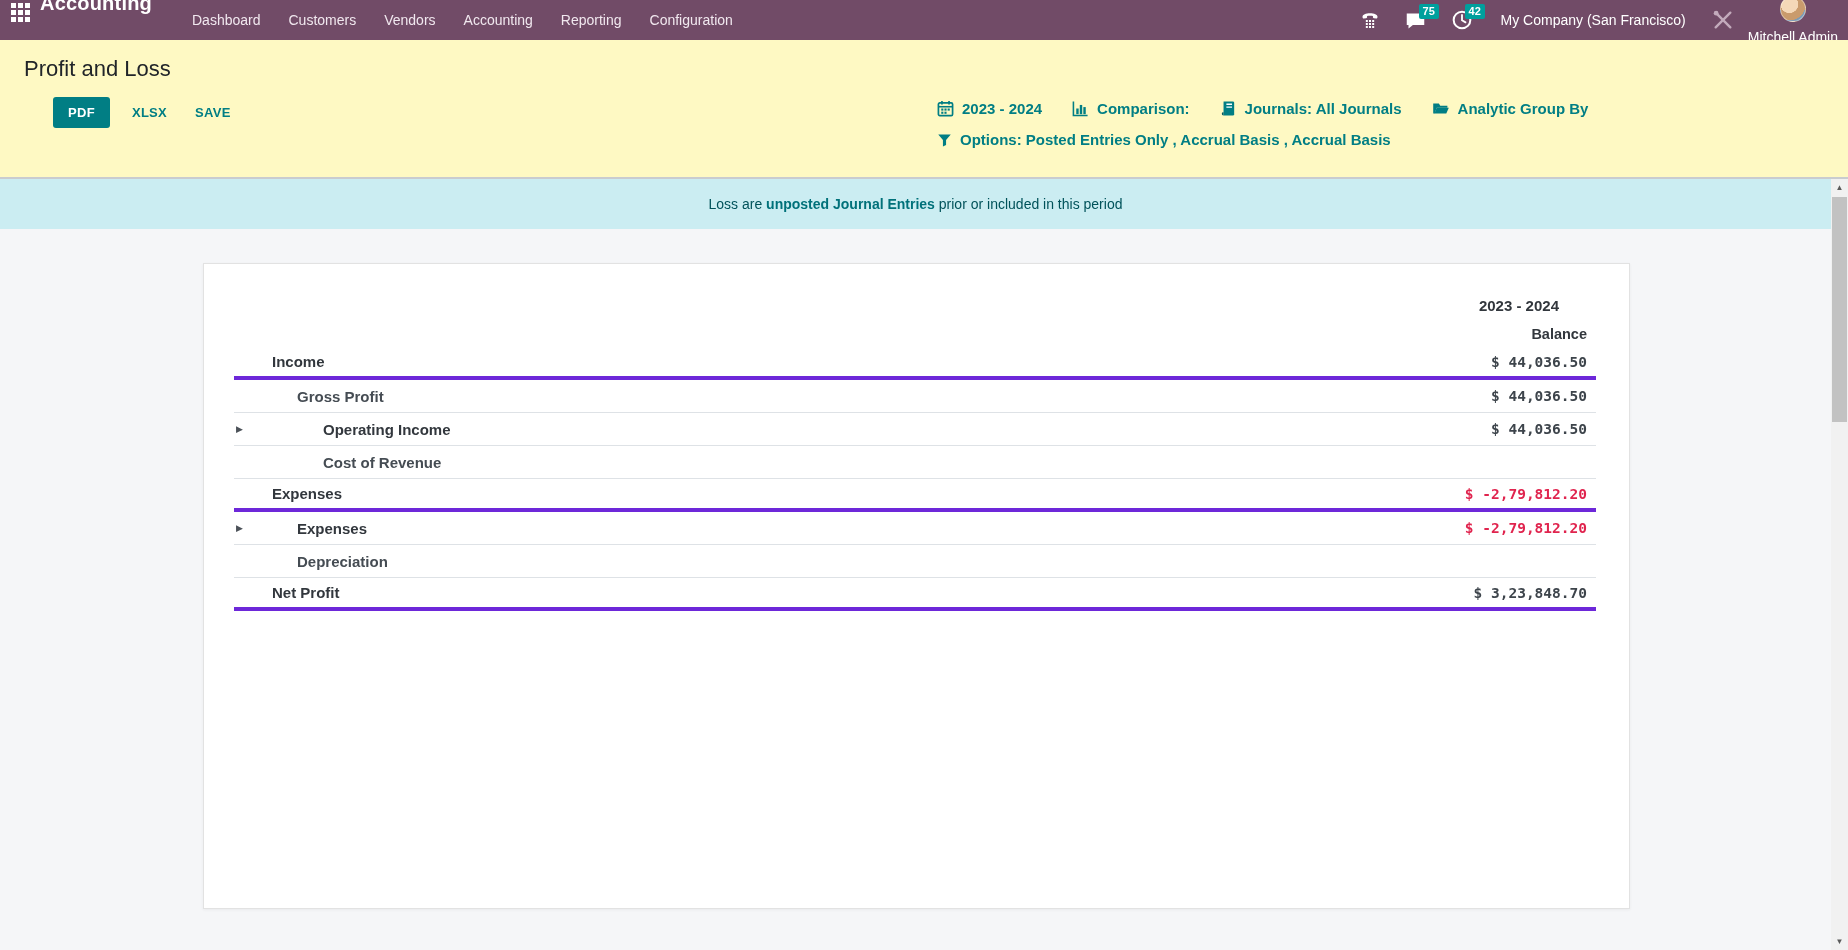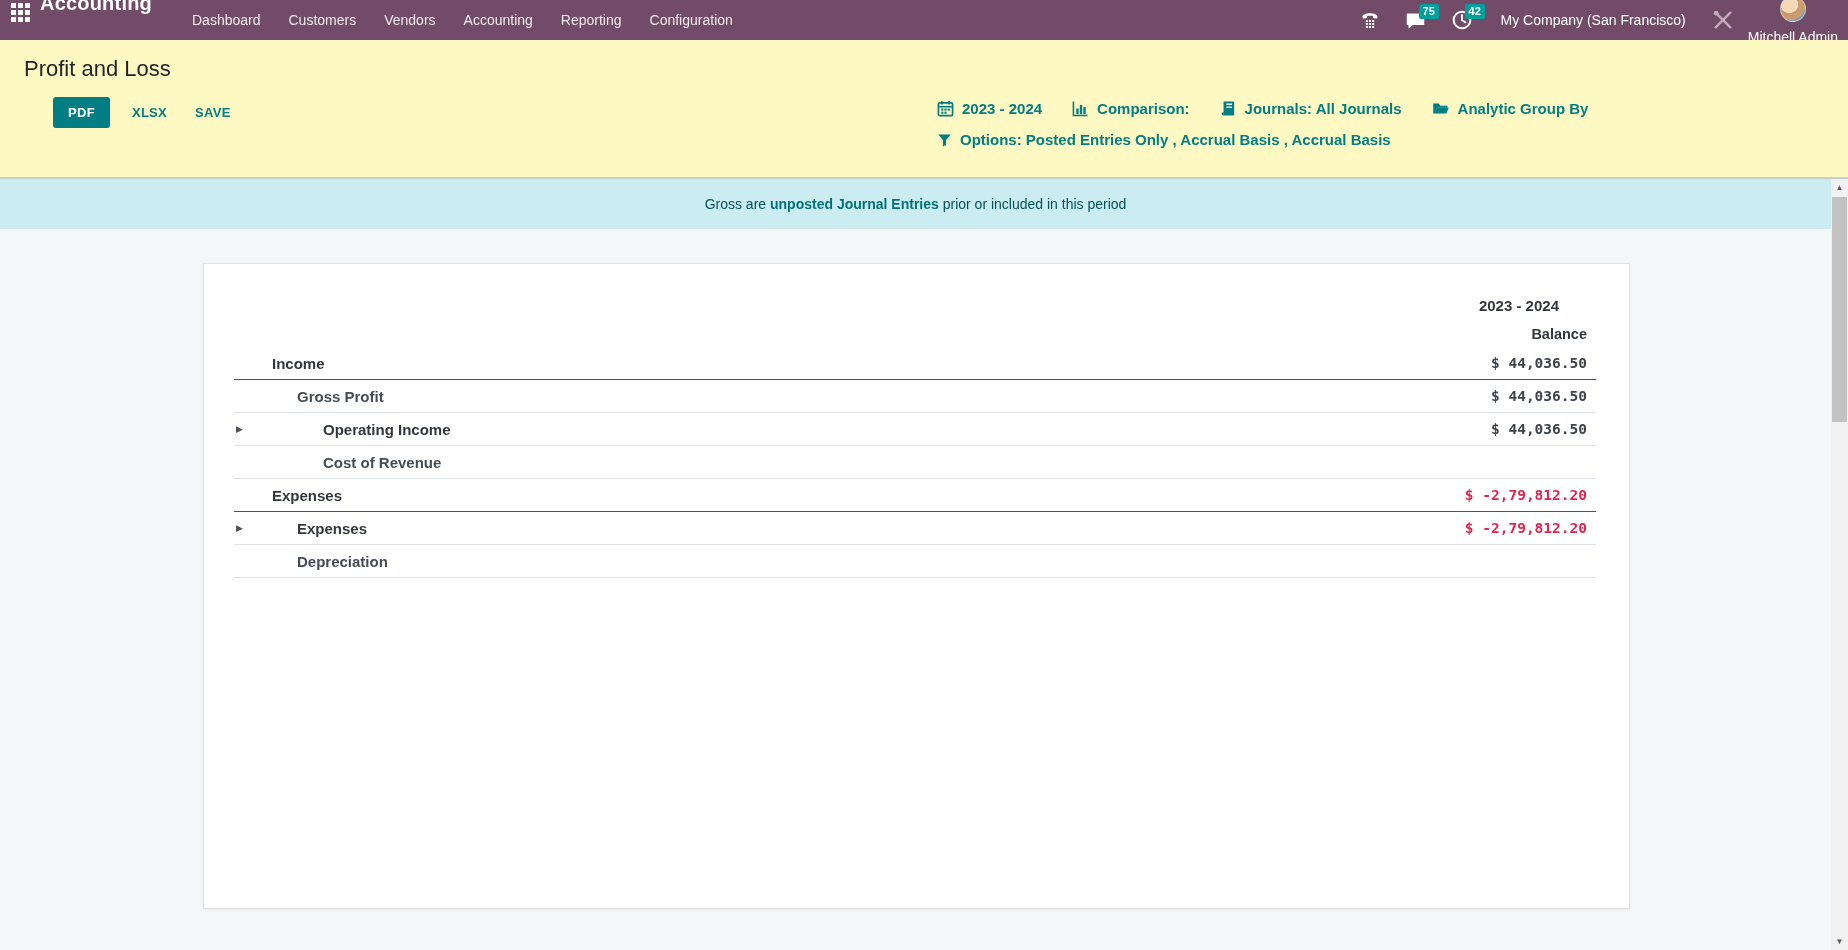--- a/index.html
+++ b/index.html
@@ -38,21 +38,21 @@
   .banner { position:absolute; left:0; top:179px; width:1831px; height:50px; background:#cbedf2; display:flex; align-items:center; justify-content:center; font-size:14px; color:#00525a; }
   .banner a { color:#00717a; font-weight:700; text-decoration:none; cursor:pointer; }
 
   
   .content { position:absolute; left:0; top:229px; width:1831px; height:721px; background:#f5f6f8; }
   .report-card { position:absolute; left:203px; top:34px; width:1427px; height:646px; background:#fff; border:1px solid #e2e2e2; box-shadow:0 1px 3px rgba(0,0,0,.05); }
   .report-table { position:absolute; left:30px; right:33px; top:26px; }
   .rt-header1 { height:30px; display:flex; align-items:center; justify-content:flex-end; padding-right:37px; font-size:15px; font-weight:700; color:#32373d; }
   .rt-header2 { height:27px; display:flex; align-items:center; justify-content:flex-end; padding-right:9px; font-size:14.5px; font-weight:700; color:#32373d; }
   .report-row { position:relative; height:33px; display:flex; align-items:center; border-bottom:1px solid #dee2e6; padding-right:9px; cursor:pointer; }
-  .report-row.thick { border-bottom:1px solid #6d28d9; }
+  .report-row.thick { border-bottom:4px solid #6d28d9; }
   .row-caret { position:absolute; left:2px; top:50%; transform:translateY(-50%); font-size:9px; color:#4b5158; }
   .row-label { font-size:15px; color:#454c53;font-weight:bold; }
   .report-row.lv1 .row-label { padding-left:38px; }
   .report-row.lv2 .row-label { padding-left:63px; }
   .report-row.lv3 .row-label { padding-left:89px; }
   .report-row.bold .row-label { font-weight:700; color:#32373d; }
   .row-value { margin-left:auto; font-family:"DejaVu Sans Mono", monospace; font-size:14.5px; font-weight:700; color:#3d444b; white-space:pre; }
   .report-row.negative .row-value { color:#e0244e; }
 
   
@@ -197,21 +197,21 @@
           <path d="M2 3h20l-7.5 9v8l-5 2.5V12z" fill="#017e84"></path>
         </svg>
         <span>Options: Posted Entries Only , Accrual Basis , Accrual Basis</span>
       </div>
     </div>
   </div>
 </div>
 
 <div class="scroll-divider"></div>
 <div class="banner">
-  <span><span>Gross are </span><a>unposted Journal Entries</a><span> prior or included in this period</span></span>
+  <span><span>Loss are </span><a>unposted Journal Entries</a><span> prior or included in this period</span></span>
 </div>
 
 <div class="content">
   <div class="report-card">
     <div class="report-table">
       <div class="rt-header1">2023 - 2024</div>
       <div class="rt-header2">Balance</div>
       <div id="report-rows">
           <div class="report-row lv1 bold thick">
             <span class="row-label">Income</span>
@@ -236,20 +236,24 @@
           </div>
           <div class="report-row lv2 bold negative">
             <span class="row-caret">▶</span>
             <span class="row-label">Expenses</span>
             <span class="row-value">$ -2,79,812.20</span>
           </div>
           <div class="report-row lv2">
             <span class="row-label">Depreciation</span>
             <span class="row-value"></span>
           </div>
+          <div class="report-row lv1 bold thick">
+            <span class="row-label">Net Profit</span>
+            <span class="row-value">$ 3,23,848.70</span>
+          </div>
         </div>
     </div>
   </div>
 </div>
 
 <div class="scrollbar">
   <div class="sb-btn sb-up">▲</div>
   <div class="sb-thumb"></div>
   <div class="sb-btn sb-down">▼</div>
 </div>

